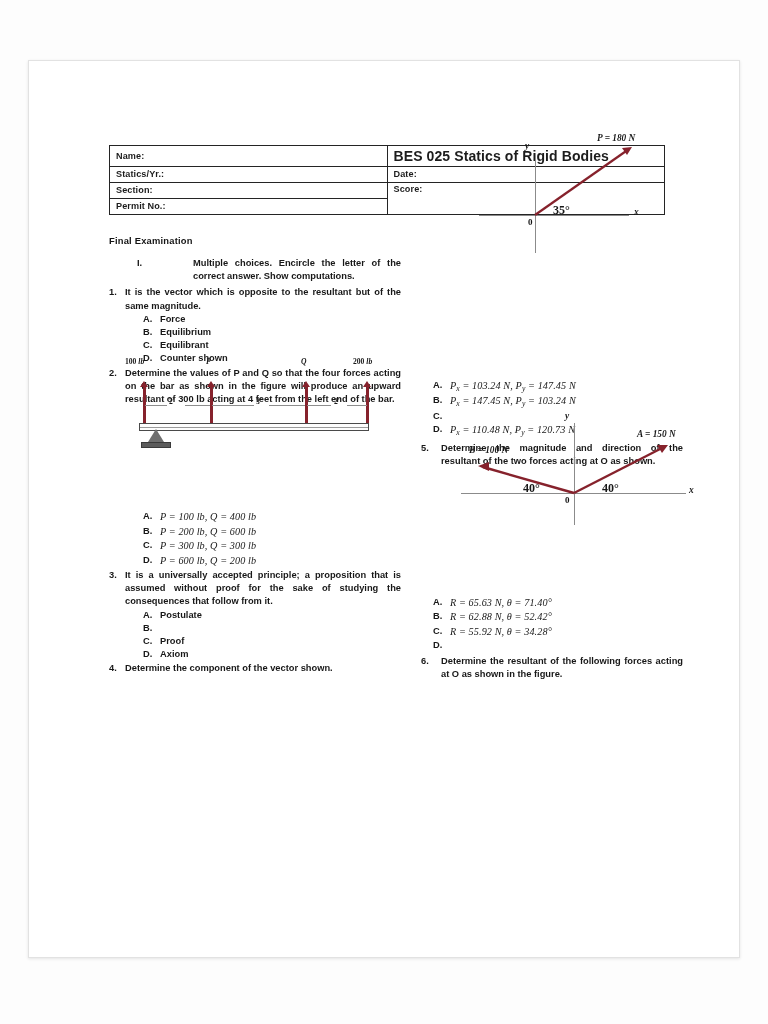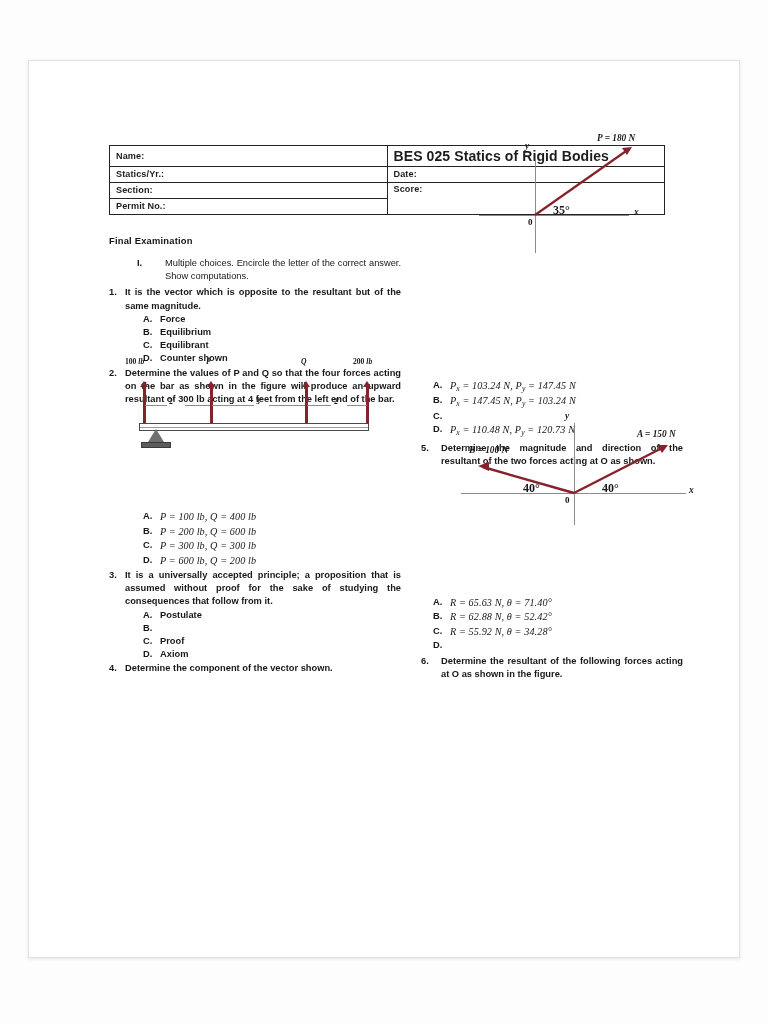--- a/index.html
+++ b/index.html
@@ -81,21 +81,22 @@
   .instr .rn {
     width: 56px;
     flex: 0 0 56px;
     padding-left: 28px;
     box-sizing: border-box;
     font-weight: 600;
   }
   .instr .itext {
     flex: 1;
     text-align: justify;
-    font-weight: 400;
+    font-weight: 700;
+    margin-left: 28px;
   }
 
   
   .q {
     display: flex;
     margin-top: 1px;
     margin-bottom: 0px;
   }
   .q .num {
     width: 16px;

